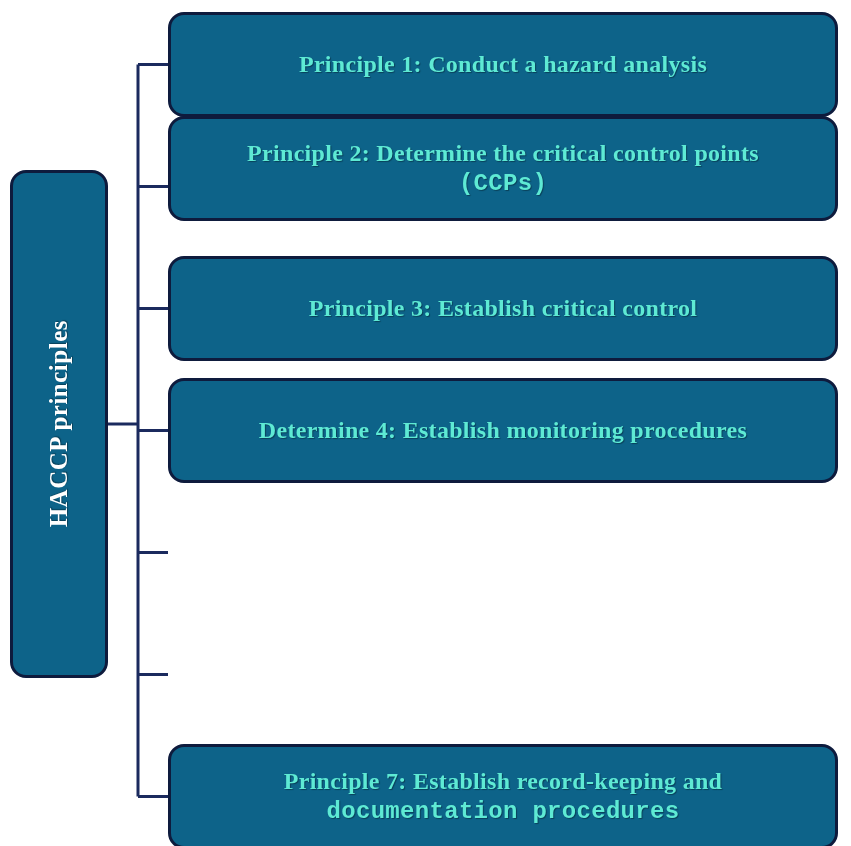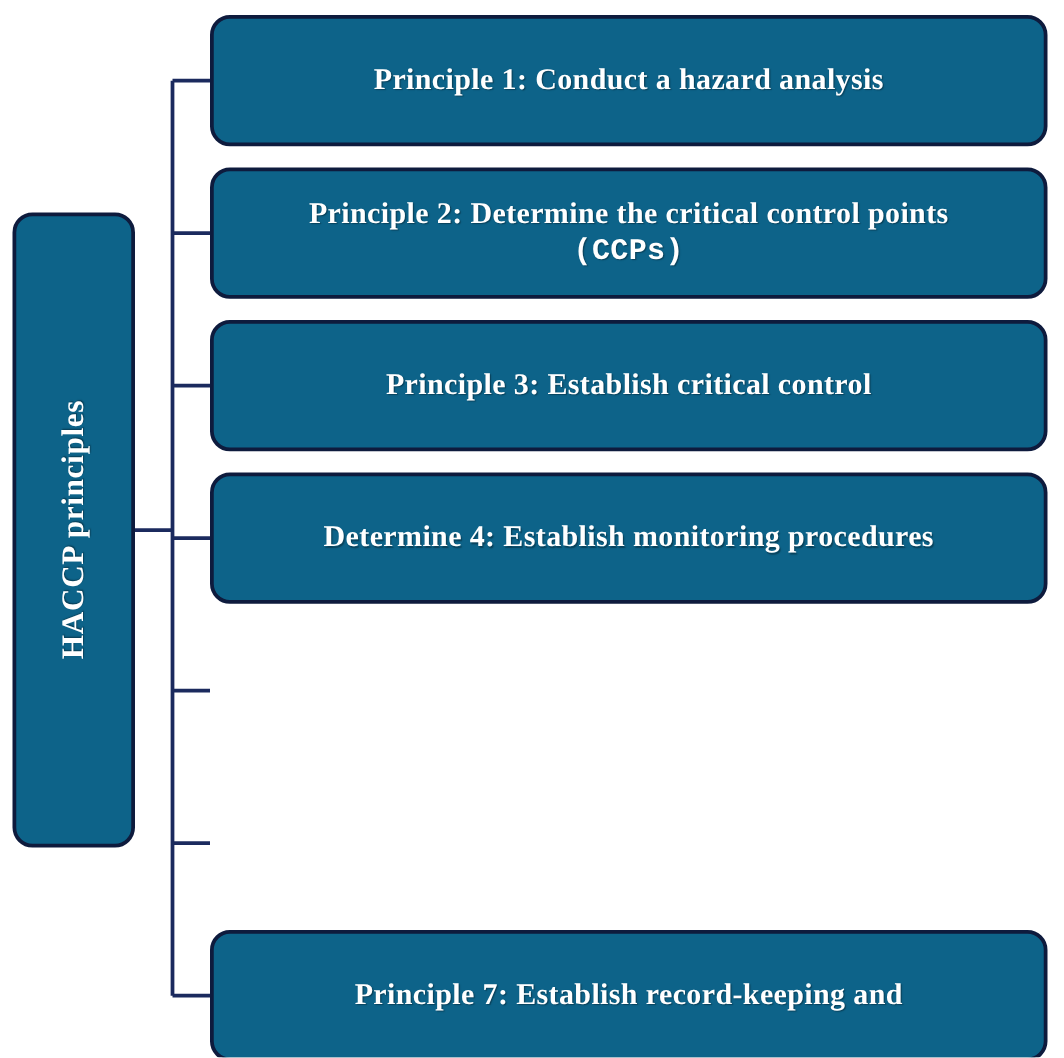--- a/index.html
+++ b/index.html
@@ -64,21 +64,21 @@
     box-sizing: border-box;
     background: #0d6389;
     border: 3px solid #0e1b3d;
     border-radius: 16px;
     display: flex;
     align-items: center;
     justify-content: center;
     padding: 0 18px;
   }
   .node-label {
-    color: #ffffff;
+    color: #5eead4;
     font-weight: bold;
     font-size: 24px;
     line-height: 1.22;
     text-align: center;
     letter-spacing: 0.3px;
     text-shadow: 1px 1px 1px rgba(0,0,0,0.35);
   }
   .node-label .l2 { display: block; font-family: Liberation Mono, monospace; }
 </style>
 </head>
@@ -106,21 +106,21 @@
   <div class="root-box">
     <span class="root-label">HACCP principles</span>
   </div>
 
   <div class="node-box" style="top:12px">
     <div class="node-label">
       <span>Principle 1: Conduct a hazard analysis</span>
     </div>
   </div>
 
-  <div class="node-box" style="top:134px">
+  <div class="node-box" style="top:116px">
     <div class="node-label">
       <span>Principle 2: Determine the critical control points</span>
       <span class="l2">(CCPs)</span>
     </div>
   </div>
 
   <div class="node-box" style="top:256px">
     <div class="node-label">
       <span>Principle 3: Establish critical control</span>
     </div>
@@ -130,16 +130,17 @@
     <div class="node-label">
       <span>Determine 4: Establish monitoring procedures</span>
     </div>
   </div>
 
 
 
   <div class="node-box" style="top:744px">
     <div class="node-label">
       <span>Principle 7: Establish record-keeping and</span>
+      <span class="l2">documentation procedures</span>
     </div>
   </div>
 
 </div>
 
 </body></html>

